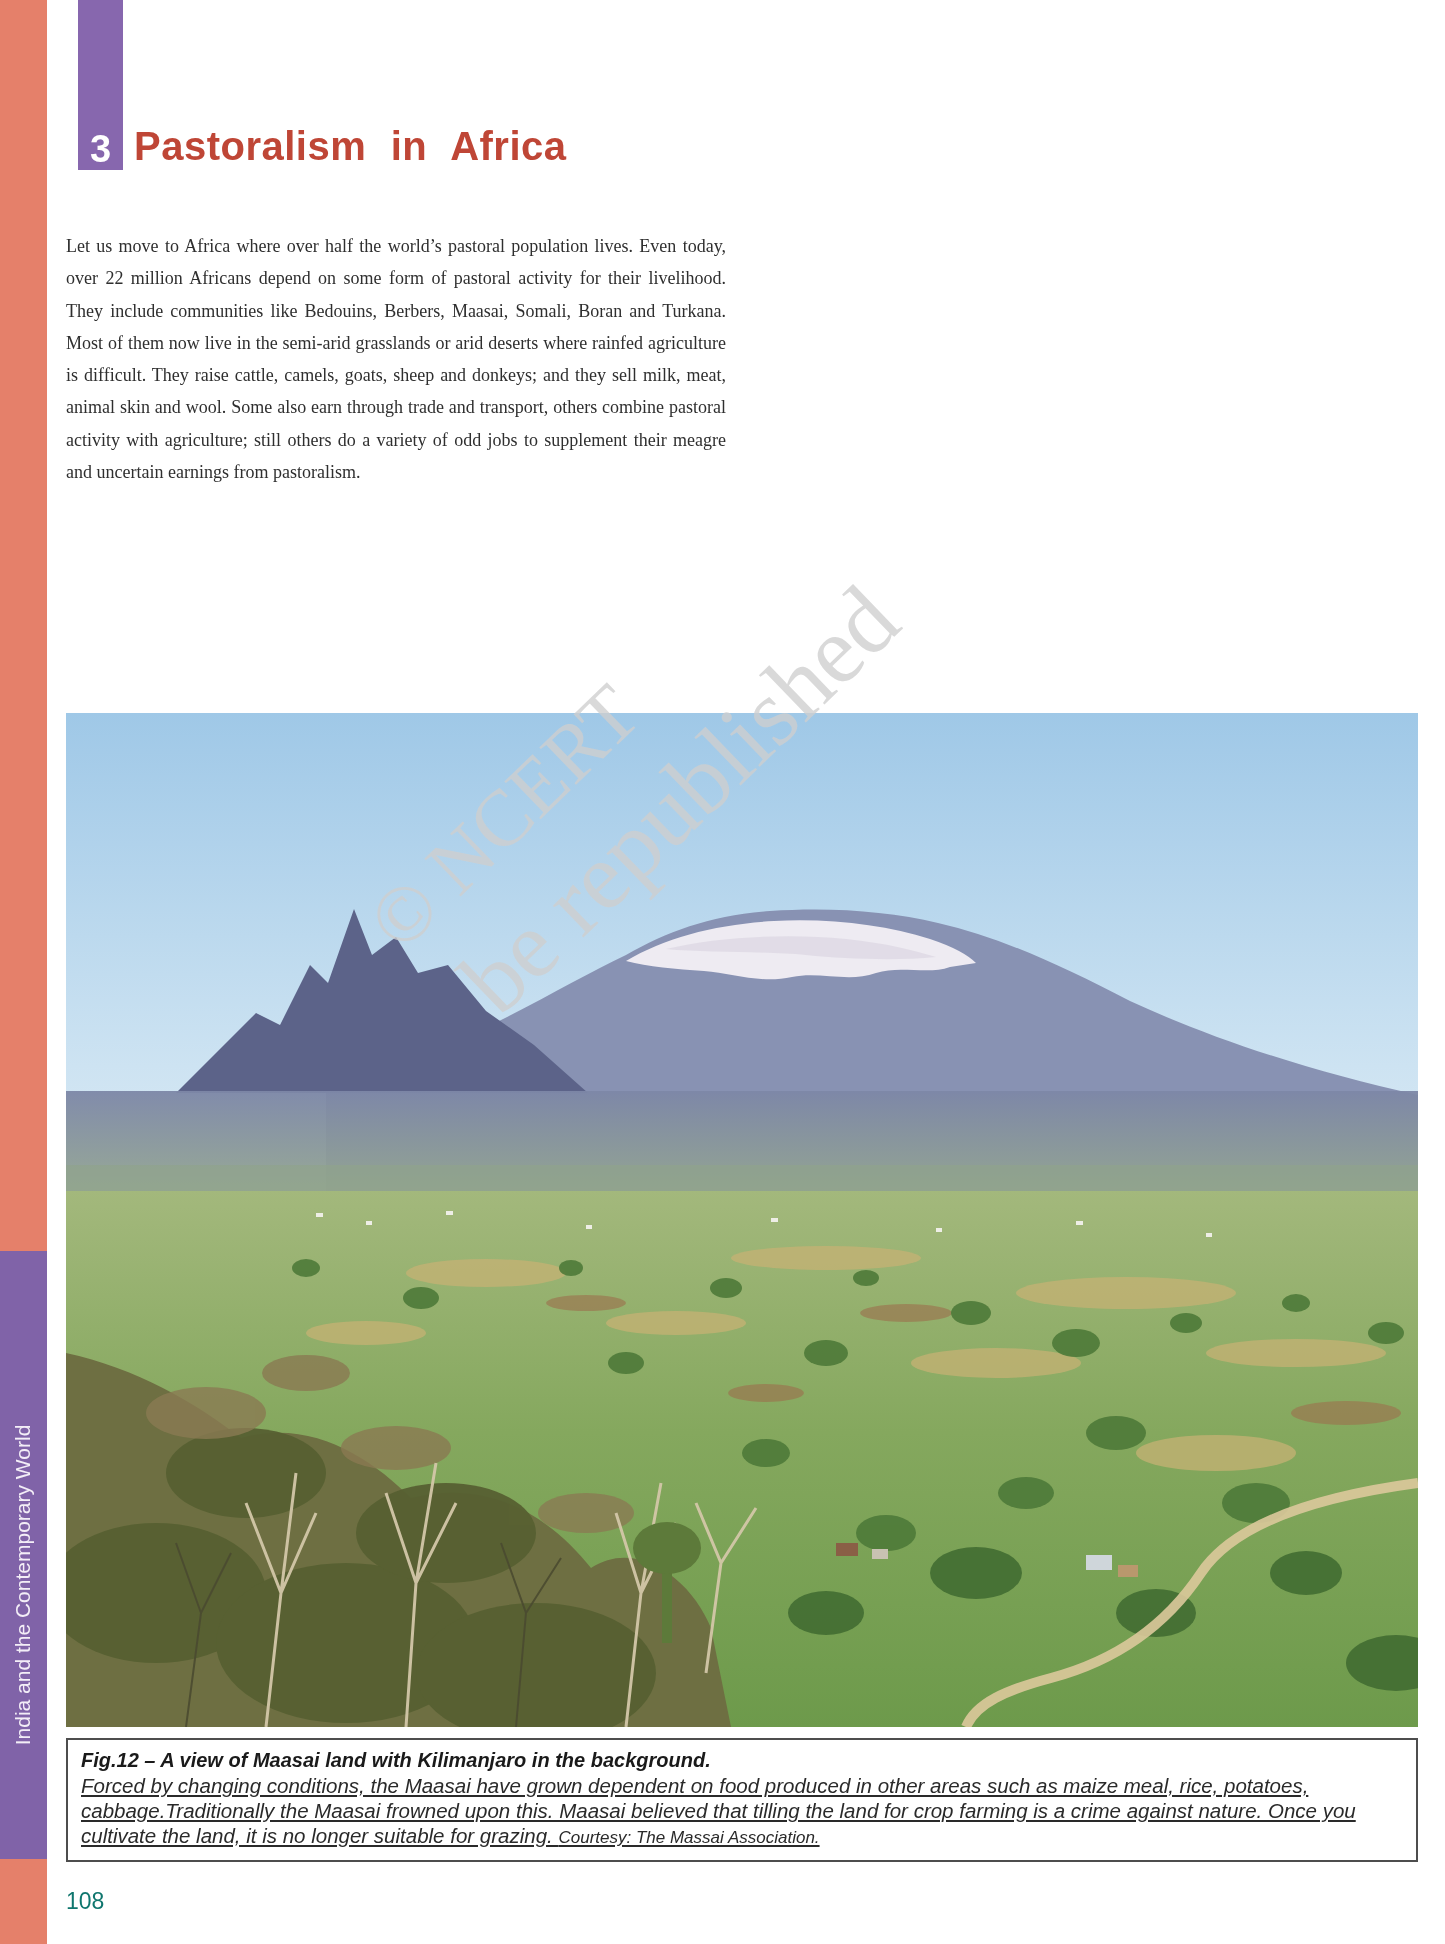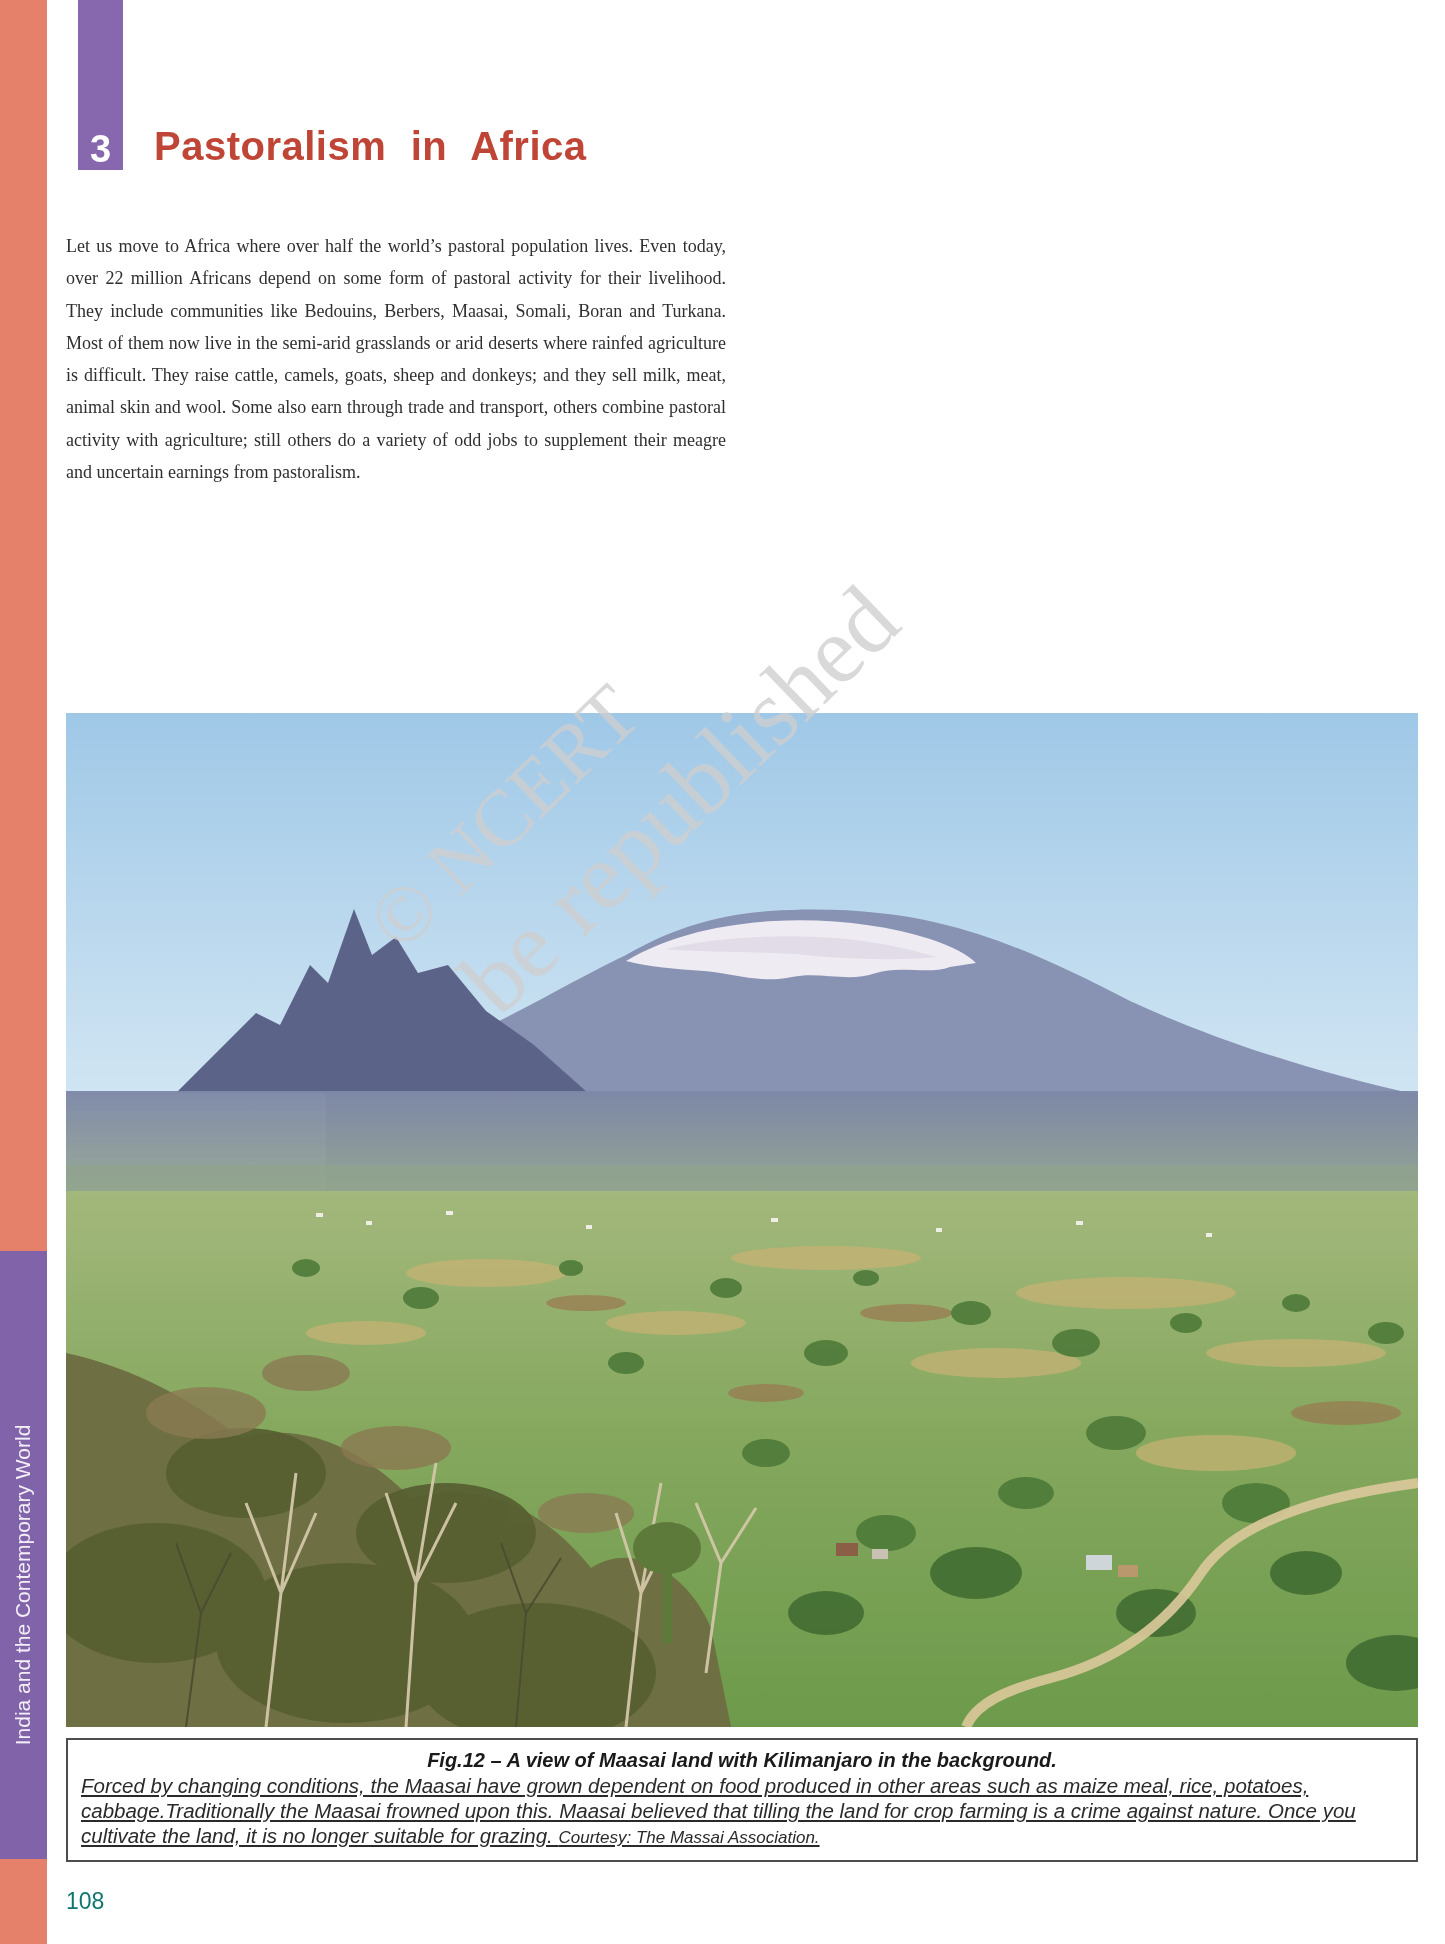--- a/index.html
+++ b/index.html
@@ -25,21 +25,20 @@
   .chapter-number{
     color:#ffffff;font-family:"Liberation Sans", sans-serif;
     font-weight:bold;font-size:38px;line-height:1;margin-bottom:2px;
   }
   .chapter-title{
     position:absolute;left:134px;top:124px;
     font-family:"Liberation Sans", sans-serif;
     font-weight:bold;font-size:40px;color:#bf4636;
     letter-spacing:0.5px;word-spacing:0.32em;
     white-space:nowrap;
-    margin-left:20px;
   }
 
   
   .body-col{
     position:absolute;left:66px;top:230px;width:660px;
     font-size:18px;line-height:32.3px;color:#2f2f2f;
     text-align:justify;
   }
   .body-col p{margin:0 0 26px 0;}
 
@@ -65,21 +64,21 @@
 
   
   .caption-box{
     position:absolute;left:66px;top:1738px;width:1352px;height:124px;
     border:2px solid #4d4d4d;box-sizing:border-box;
     padding:7px 13px 0 13px;
     font-family:"Liberation Sans", sans-serif;
     font-style:italic;color:#2a2a2a;
     background:#ffffff;
   }
-  .caption-title{font-weight:bold;font-size:20px;line-height:26px;color:#1a1a1a;text-align:center;}
+  .caption-title{font-weight:bold;font-size:20px;line-height:26px;color:#1a1a1a;}
   .caption-body{font-size:20.5px;line-height:25px;font-weight:normal;text-decoration:underline;}
   .caption-courtesy{font-size:17px;}
 
   
   .sidebar-vtext{
     position:absolute;
     left:-147px;top:1572px;width:340px;height:26px;
     transform:rotate(-90deg);
     font-family:"Liberation Sans", sans-serif;
     font-size:21px;color:#f3eef7;

